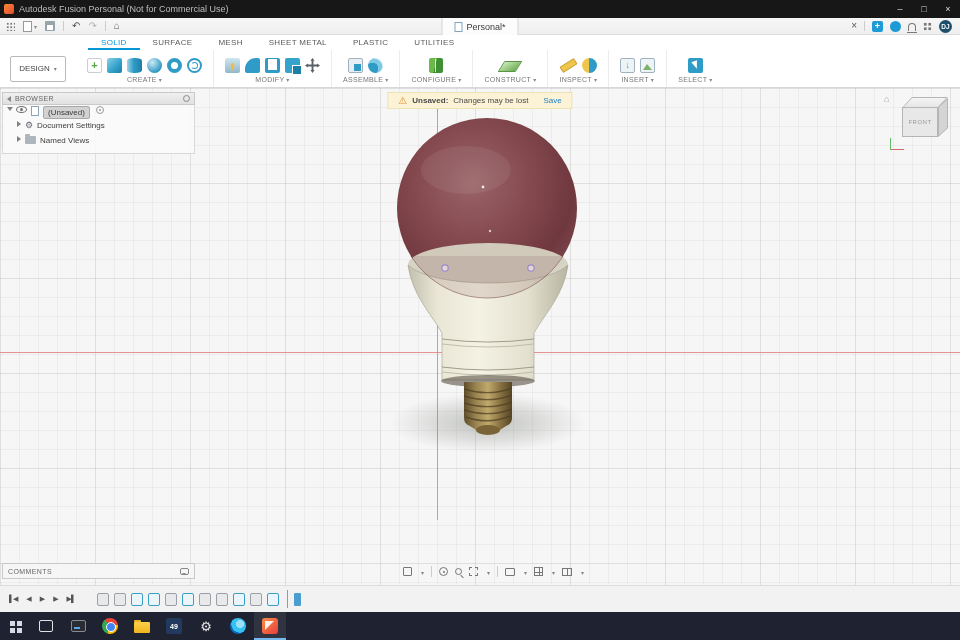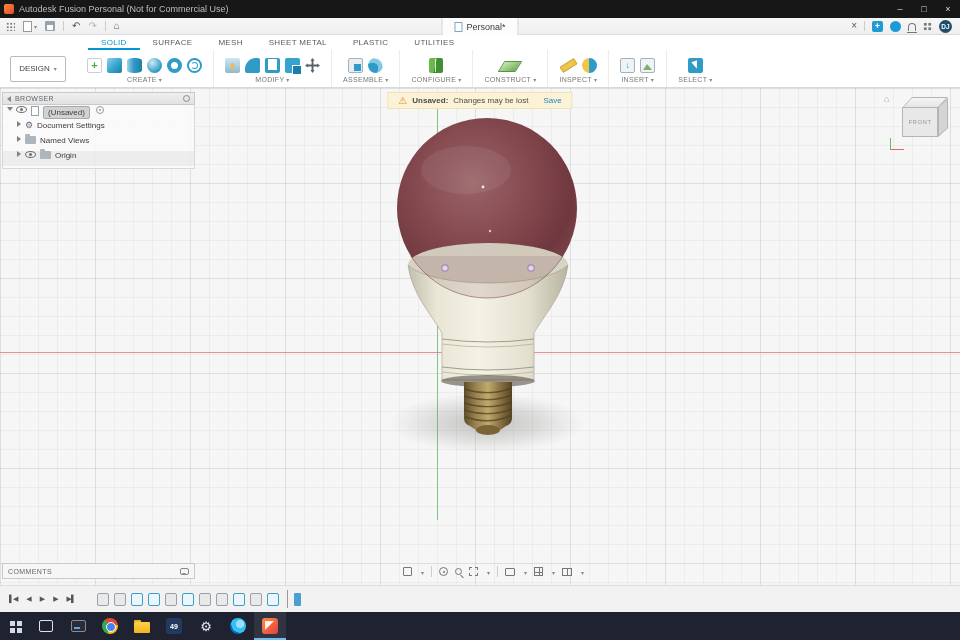--- a/index.html
+++ b/index.html
@@ -439,26 +439,20 @@
         <div class="b-row child">
           <span class="tarrow"></span>
           <span class="gear-sm">⚙</span>
           <span>Document Settings</span>
         </div>
         <div class="b-row child">
           <span class="tarrow"></span>
           <span class="fold"></span>
           <span>Named Views</span>
         </div>
-        <div class="b-row child hl">
-          <span class="tarrow"></span>
-          <span class="eye"></span>
-          <span class="fold"></span>
-          <span>Origin</span>
-        </div>
       </div>
     </div>
 
     <div class="viewcube">
       <span class="vc-home">⌂</span>
       <div class="vc-top"></div>
       <div class="vc-right"></div>
       <div class="vc-front">FRONT</div>
       <span class="vc-ax-r"></span>
       <span class="vc-ax-g"></span>

